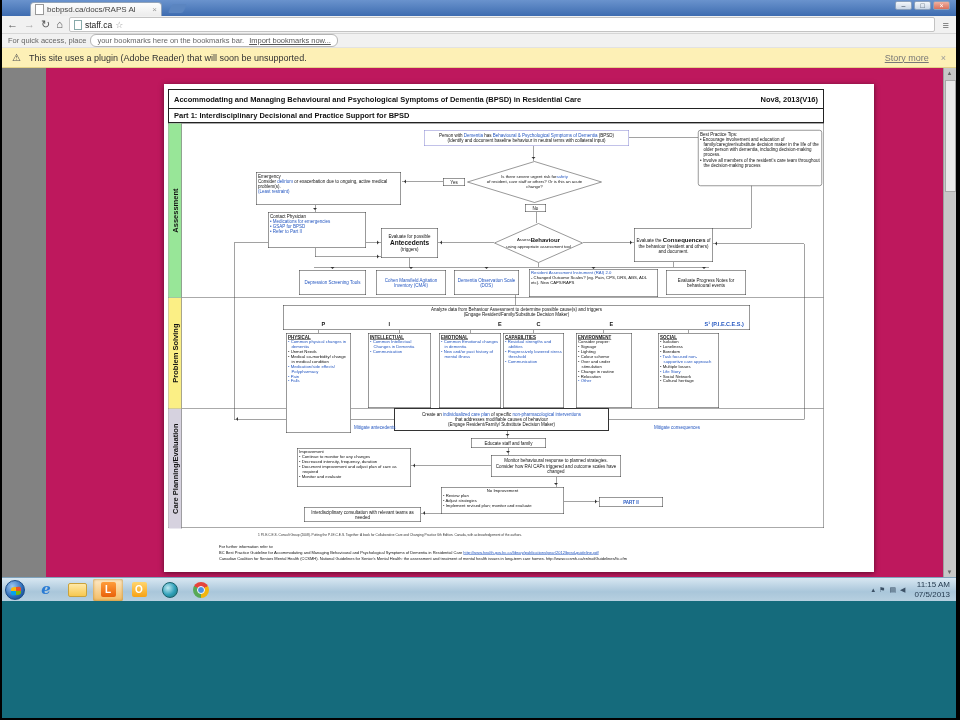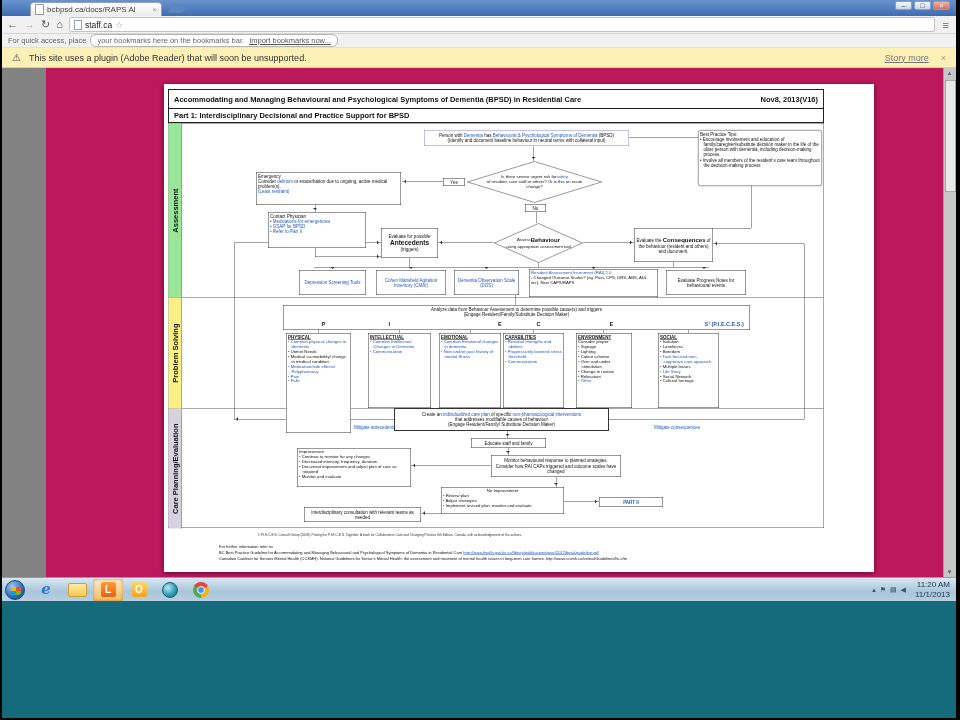--- a/index.html
+++ b/index.html
@@ -490,18 +490,18 @@
       </div>
     <div class="slot">
         <span class="chrome"></span>
       </div>
     <div class="tray">
       <span>▴</span>
       <span>⚑</span>
       <span>▤</span>
       <span>◀</span>
       <div class="clock">
-        <div>11:20 AM</div>
-        <div>11/1/2013</div>
+        <div>11:15 AM</div>
+        <div>07/5/2013</div>
       </div>
     </div>
   </div>
 </div>
 
 </body></html>

